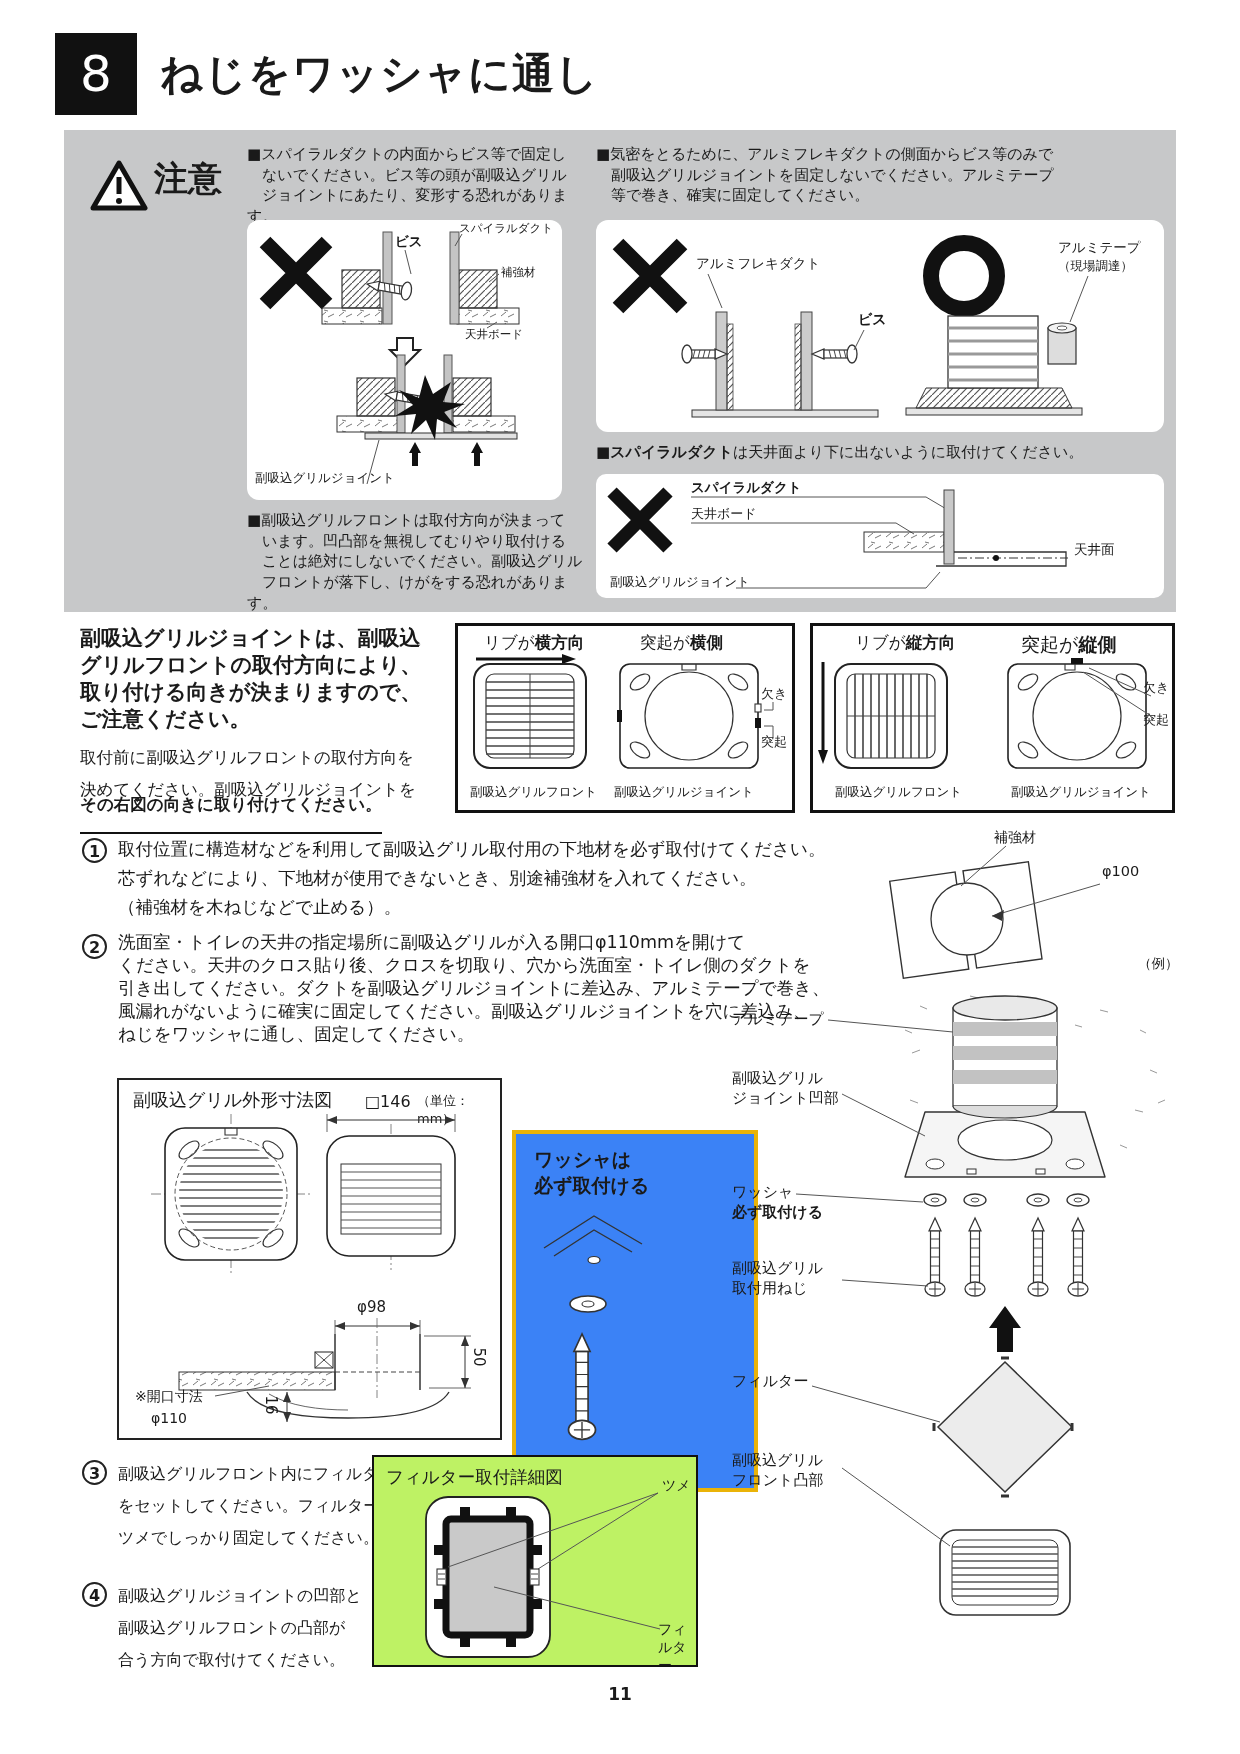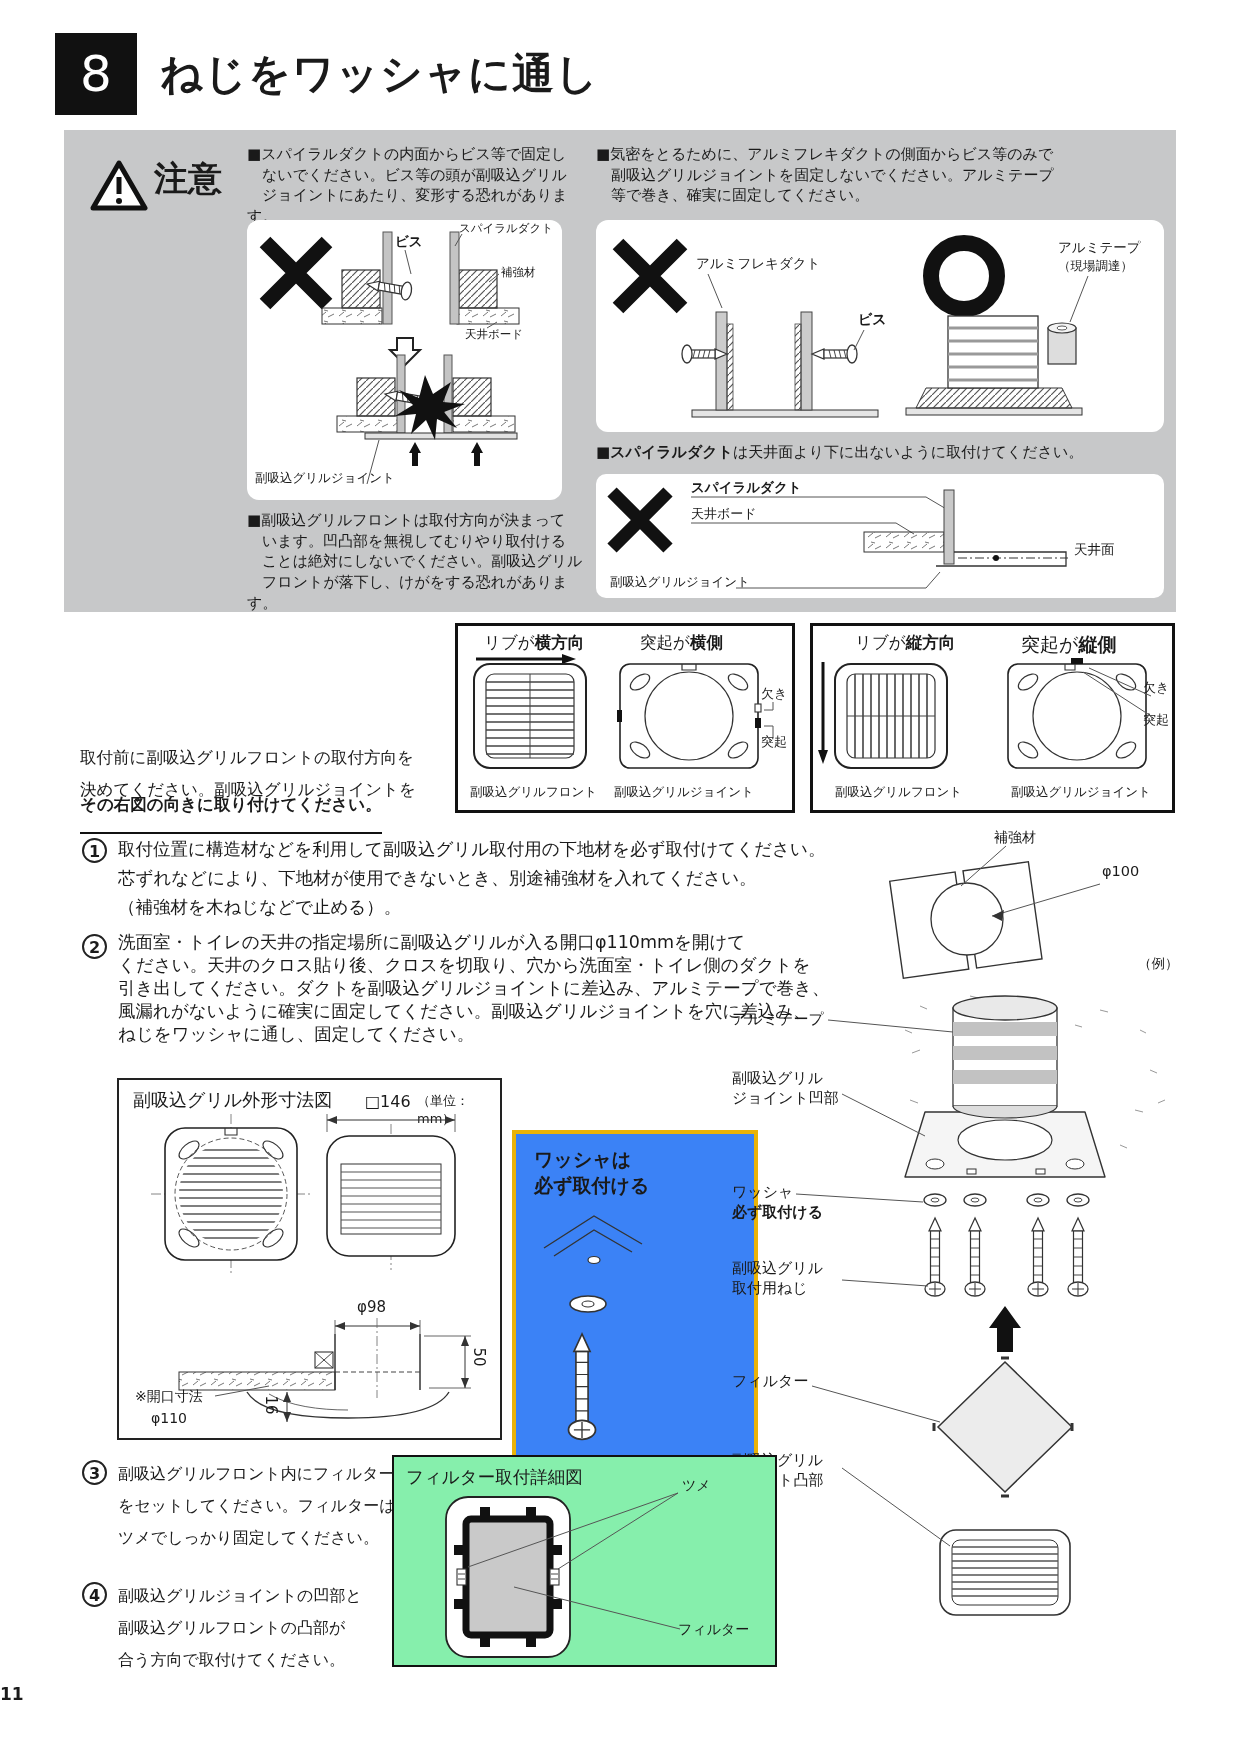--- a/index.html
+++ b/index.html
@@ -169,20 +169,24 @@
         <path class="thin" d="M358,78 H470 V92 H340"></path>
         <path d="M362,84 H472" stroke="#333" stroke-width="1.2" stroke-dasharray="9,3,2,3"></path>
         <circle cx="400" cy="84" r="3" fill="#111"></circle>
         <text x="478" y="80" font-size="13.5">天井面</text>
         <text x="14" y="112" font-size="12.5">副吸込グリルジョイント</text>
         <path class="ldr" d="M140,114 H330 L344,98"></path>
       </svg>
     </div>
   </div>
 
+  <div class="abs pre b" style="left:80px;top:625px;width:352px;font-size:21px;line-height:27px">副吸込グリルジョイントは、副吸込
+グリルフロントの取付方向により、
+取り付ける向きが決まりますので、
+ご注意ください。</div>
   <div class="abs pre" style="left:80px;top:742px;width:352px;font-size:16.5px;line-height:32px">取付前に副吸込グリルフロントの取付方向を
 決めてください。副吸込グリルジョイントを</div>
   <div class="abs b" style="left:80px;top:794px;font-size:16.5px;border-bottom:2px solid #111;padding-bottom:16px">その右図の向きに取り付けてください。</div>
 
   <div class="abs" style="left:455px;top:623px;width:340px;height:190px;border:3px solid #111;box-sizing:border-box;background:#fff">
     <div class="abs" style="left:26px;top:6px;font-size:16.5px"><span>リブが</span><span class="b">横方向</span></div>
     <div class="abs" style="left:182px;top:6px;font-size:16.5px"><span>突起が</span><span class="b">横側</span></div>
     <svg class="abs" style="left:0;top:28px" width="334" height="128" viewBox="0 0 334 128">
       <line x1="18" y1="5" x2="104" y2="5" stroke="#111" stroke-width="3"></line>
       <polygon points="104,0 104,10 118,5" fill="#111"></polygon>
@@ -433,21 +437,21 @@
   <div class="abs stepnum" style="left:82px;top:1460px">3</div>
   <div class="abs pre" style="left:118px;top:1458px;width:290px;font-size:16px;line-height:32px">副吸込グリルフロント内にフィルター
 をセットしてください。フィルターは
 ツメでしっかり固定してください。</div>
 
   <div class="abs stepnum" style="left:82px;top:1582px">4</div>
   <div class="abs pre" style="left:118px;top:1580px;width:290px;font-size:16px;line-height:32px">副吸込グリルジョイントの凹部と
 副吸込グリルフロントの凸部が
 合う方向で取付けてください。</div>
 
-  <div class="abs" style="left:392px;top:1455px;width:385px;height:212px;border:2.5px solid #111;box-sizing:border-box;background:#86efac">
+  <div class="abs" style="left:372px;top:1455px;width:326px;height:212px;border:2.5px solid #111;box-sizing:border-box;background:#bef264">
     <div class="abs" style="left:12px;top:8px;font-size:17.5px">フィルター取付詳細図</div>
     <svg class="abs" style="left:0;top:0" width="343" height="207" viewBox="0 0 343 207">
       <rect x="52" y="40" width="124" height="160" rx="22" fill="#fff" stroke="#222" stroke-width="1.8"></rect>
       <rect x="72" y="62" width="84" height="116" rx="5" fill="#c9c9c9" stroke="#111" stroke-width="7"></rect>
       <g fill="#111">
         <rect x="86" y="50" width="10" height="12"></rect>
           <rect x="132" y="50" width="10" height="12"></rect>
         <rect x="86" y="178" width="10" height="12"></rect>
           <rect x="132" y="178" width="10" height="12"></rect>
         <rect x="60" y="88" width="12" height="10"></rect>
@@ -461,15 +465,15 @@
         <path d="M64,117 h7 M64,122 h7 M157,117 h7 M157,122 h7" stroke="#333" stroke-width="0.9"></path>
       </g>
       <path class="ldr" d="M284,36 L164,112"></path>
       <path class="ldr" d="M284,36 L74,110"></path>
       <path class="ldr" d="M120,130 L286,172"></path>
     </svg>
     <div class="abs" style="left:288px;top:20px;font-size:14px">ツメ</div>
     <div class="abs" style="left:284px;top:164px;font-size:14px">フィルター</div>
   </div>
 
-  <div class="abs b" style="left:0;top:1684px;width:1240px;font-size:17px">11</div>
+  <div class="abs b" style="left:0;top:1684px;width:1240px;text-align:center;font-size:17px">11</div>
 
 </div>
 
 </body></html>

